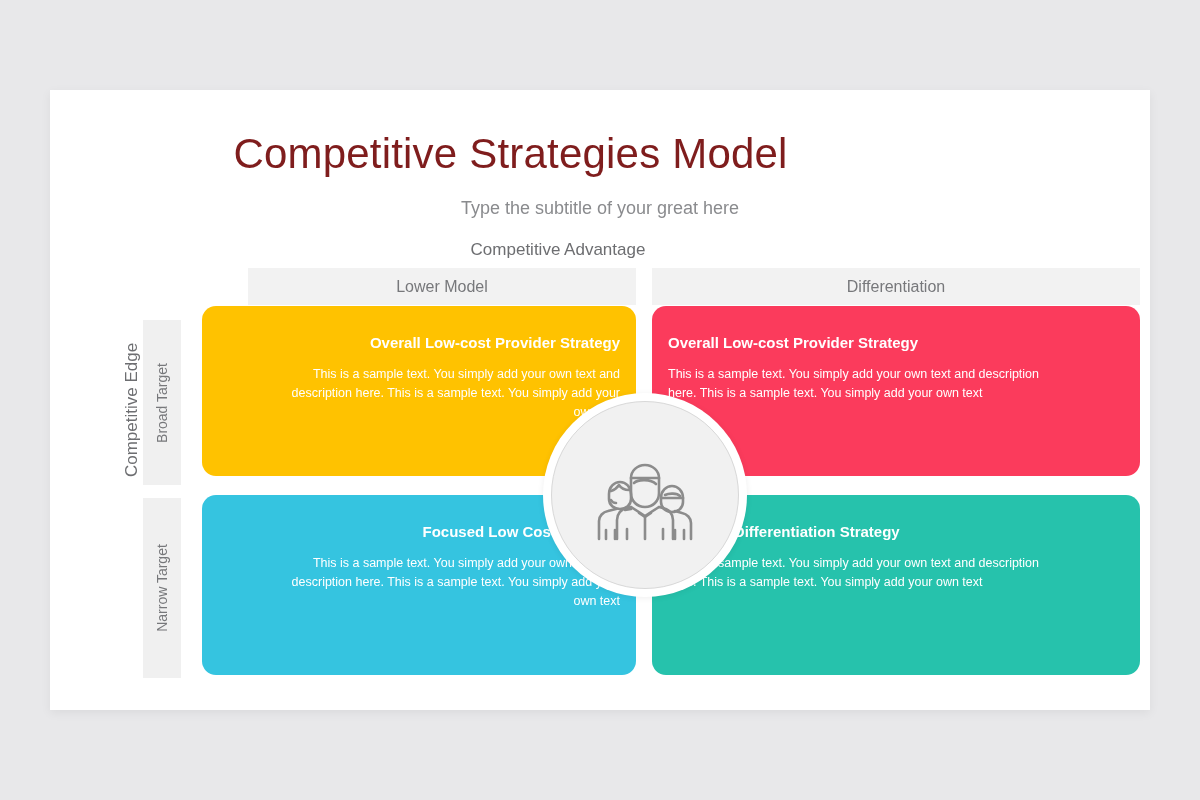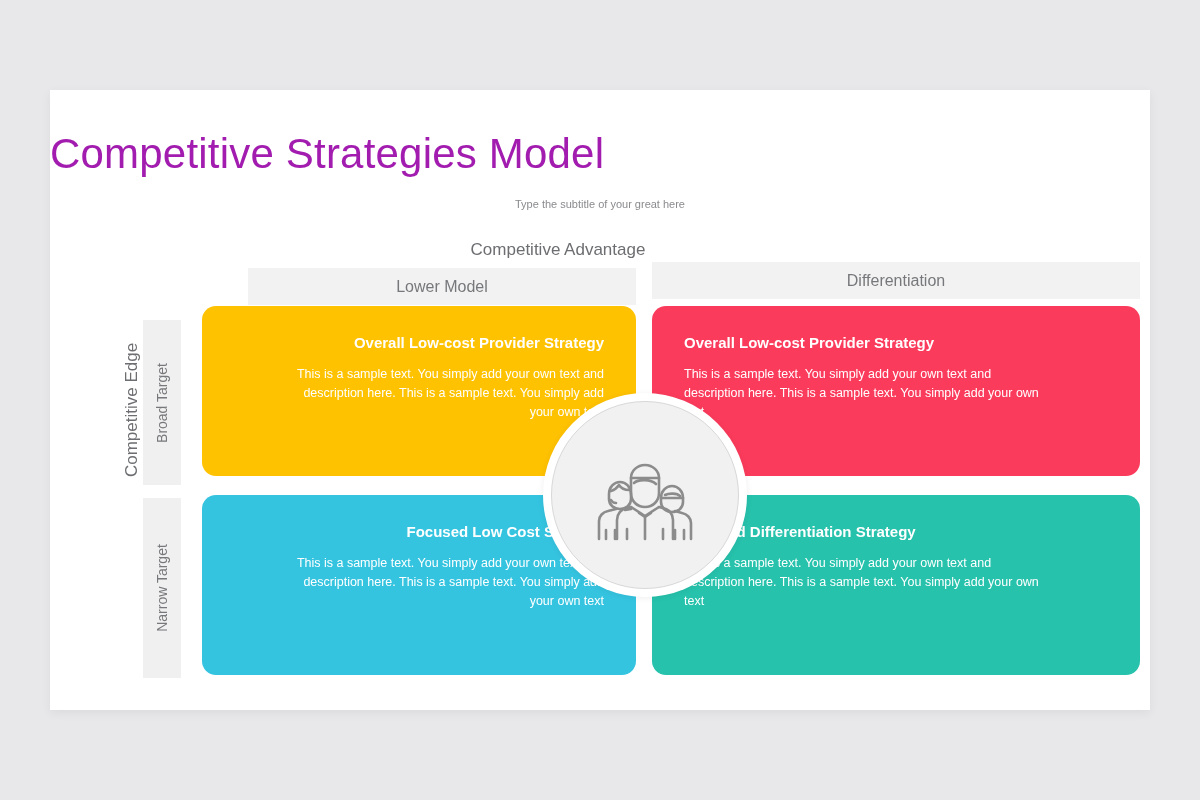--- a/index.html
+++ b/index.html
@@ -23,33 +23,33 @@
     background: #ffffff;
     box-shadow: 0 3px 10px rgba(0,0,0,0.06);
   }
 
   
   .title {
     position: absolute;
     left: 0;
     top: 40px;
     width: 921px;
-    text-align: left;
+    text-align: center;
     font-size: 42px;
     font-weight: 400;
-    color: #a21caf;
+    color: #7f1d1d;
     letter-spacing: 0.2px;
   }
   .subtitle {
     position: absolute;
     left: 0;
     top: 108px;
     width: 1100px;
     text-align: center;
-    font-size: 11px;
+    font-size: 18px;
     font-weight: 400;
     color: #8a8b8e;
   }
   .axis-top-label {
     position: absolute;
     left: 0;
     top: 150px;
     width: 1016px;
     text-align: center;
     font-size: 17px;
@@ -76,21 +76,21 @@
     position: absolute;
     height: 37px;
     background: #f2f2f2;
     color: #77787b;
     font-size: 16px;
     display: flex;
     align-items: center;
     justify-content: center;
   }
   .col-head.left  { left: 198px;  top: 178px; width: 388px; }
-  .col-head.right { left: 602px;  top: 172px; width: 488px; justify-content: center; }
+  .col-head.right { left: 602px;  top: 178px; width: 488px; justify-content: center; }
 
   
   .row-head {
     position: absolute;
     left: 93px;
     width: 38px;
     background: #f0f0f0;
   }
   .row-head.broad  { top: 230px; height: 165px; }
   .row-head.narrow { top: 408px; height: 180px; }
@@ -102,21 +102,21 @@
     white-space: nowrap;
     font-size: 14px;
     color: #77787b;
   }
 
   
   .quad {
     position: absolute;
     border-radius: 14px;
     box-sizing: border-box;
-    padding: 28px 32px;
+    padding: 28px 16px;
     color: #ffffff;
   }
   .quad .q-title {
     font-size: 15px;
     font-weight: bold;
     margin-bottom: 13px;
     line-height: 1.2;
   }
   .quad .q-body {
     font-size: 12.5px;

